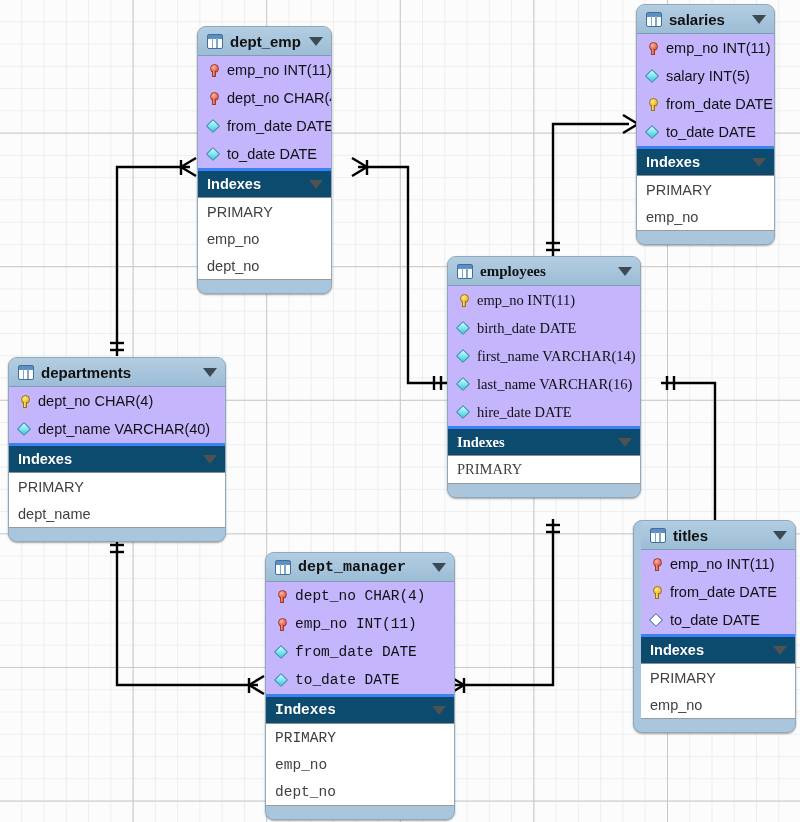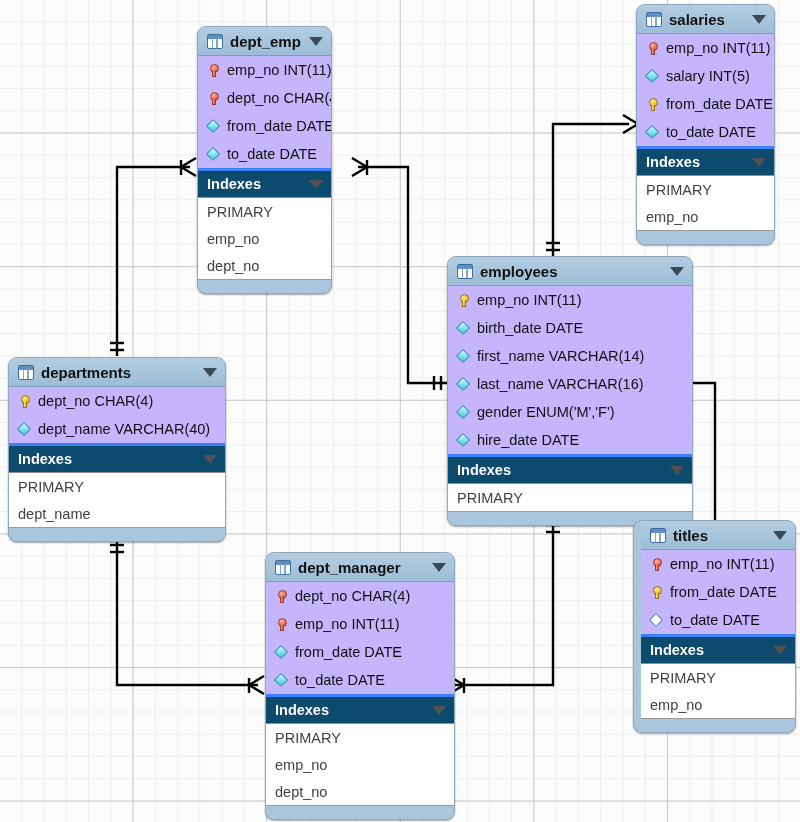--- a/index.html
+++ b/index.html
@@ -267,21 +267,21 @@
       <span class="lbl">Indexes</span>
       <span class="caret"></span>
     </div>
     <div class="idxs">
       <div class="idx">PRIMARY</div>
       <div class="idx">emp_no</div>
     </div>
     <div class="foot"></div>
   </div>
 
-  <div class="tbl" style="left:447px;top:256px;width:246px;">
+  <div class="tbl" style="left:447px;top:256px;width:194px;font-family:Liberation Serif, serif;">
     <div class="tbl-head">
       <span class="tbl-icon"></span>
       <span class="tbl-title">employees</span>
       <span class="caret"></span>
     </div>
     <div class="cols">
       <div class="col">
           <span class="mk key"></span>
           <span class="txt">emp_no INT(11)</span>
         </div>
@@ -292,24 +292,20 @@
       <div class="col">
           <span class="mk dia"></span>
           <span class="txt">first_name VARCHAR(14)</span>
         </div>
       <div class="col">
           <span class="mk dia"></span>
           <span class="txt">last_name VARCHAR(16)</span>
         </div>
       <div class="col">
           <span class="mk dia"></span>
-          <span class="txt">gender ENUM('M','F')</span>
-        </div>
-      <div class="col">
-          <span class="mk dia"></span>
           <span class="txt">hire_date DATE</span>
         </div>
     </div>
     <div class="idx-head">
       <span class="lbl">Indexes</span>
       <span class="caret"></span>
     </div>
     <div class="idxs">
       <div class="idx">PRIMARY</div>
     </div>
@@ -336,21 +332,21 @@
       <span class="lbl">Indexes</span>
       <span class="caret"></span>
     </div>
     <div class="idxs">
       <div class="idx">PRIMARY</div>
       <div class="idx">dept_name</div>
     </div>
     <div class="foot"></div>
   </div>
 
-  <div class="tbl" style="left:265px;top:552px;width:190px;">
+  <div class="tbl" style="left:265px;top:552px;width:190px;font-family:Liberation Mono, monospace;">
     <div class="tbl-head">
       <span class="tbl-icon"></span>
       <span class="tbl-title">dept_manager</span>
       <span class="caret"></span>
     </div>
     <div class="cols">
       <div class="col">
           <span class="mk key red"></span>
           <span class="txt">dept_no CHAR(4)</span>
         </div>

